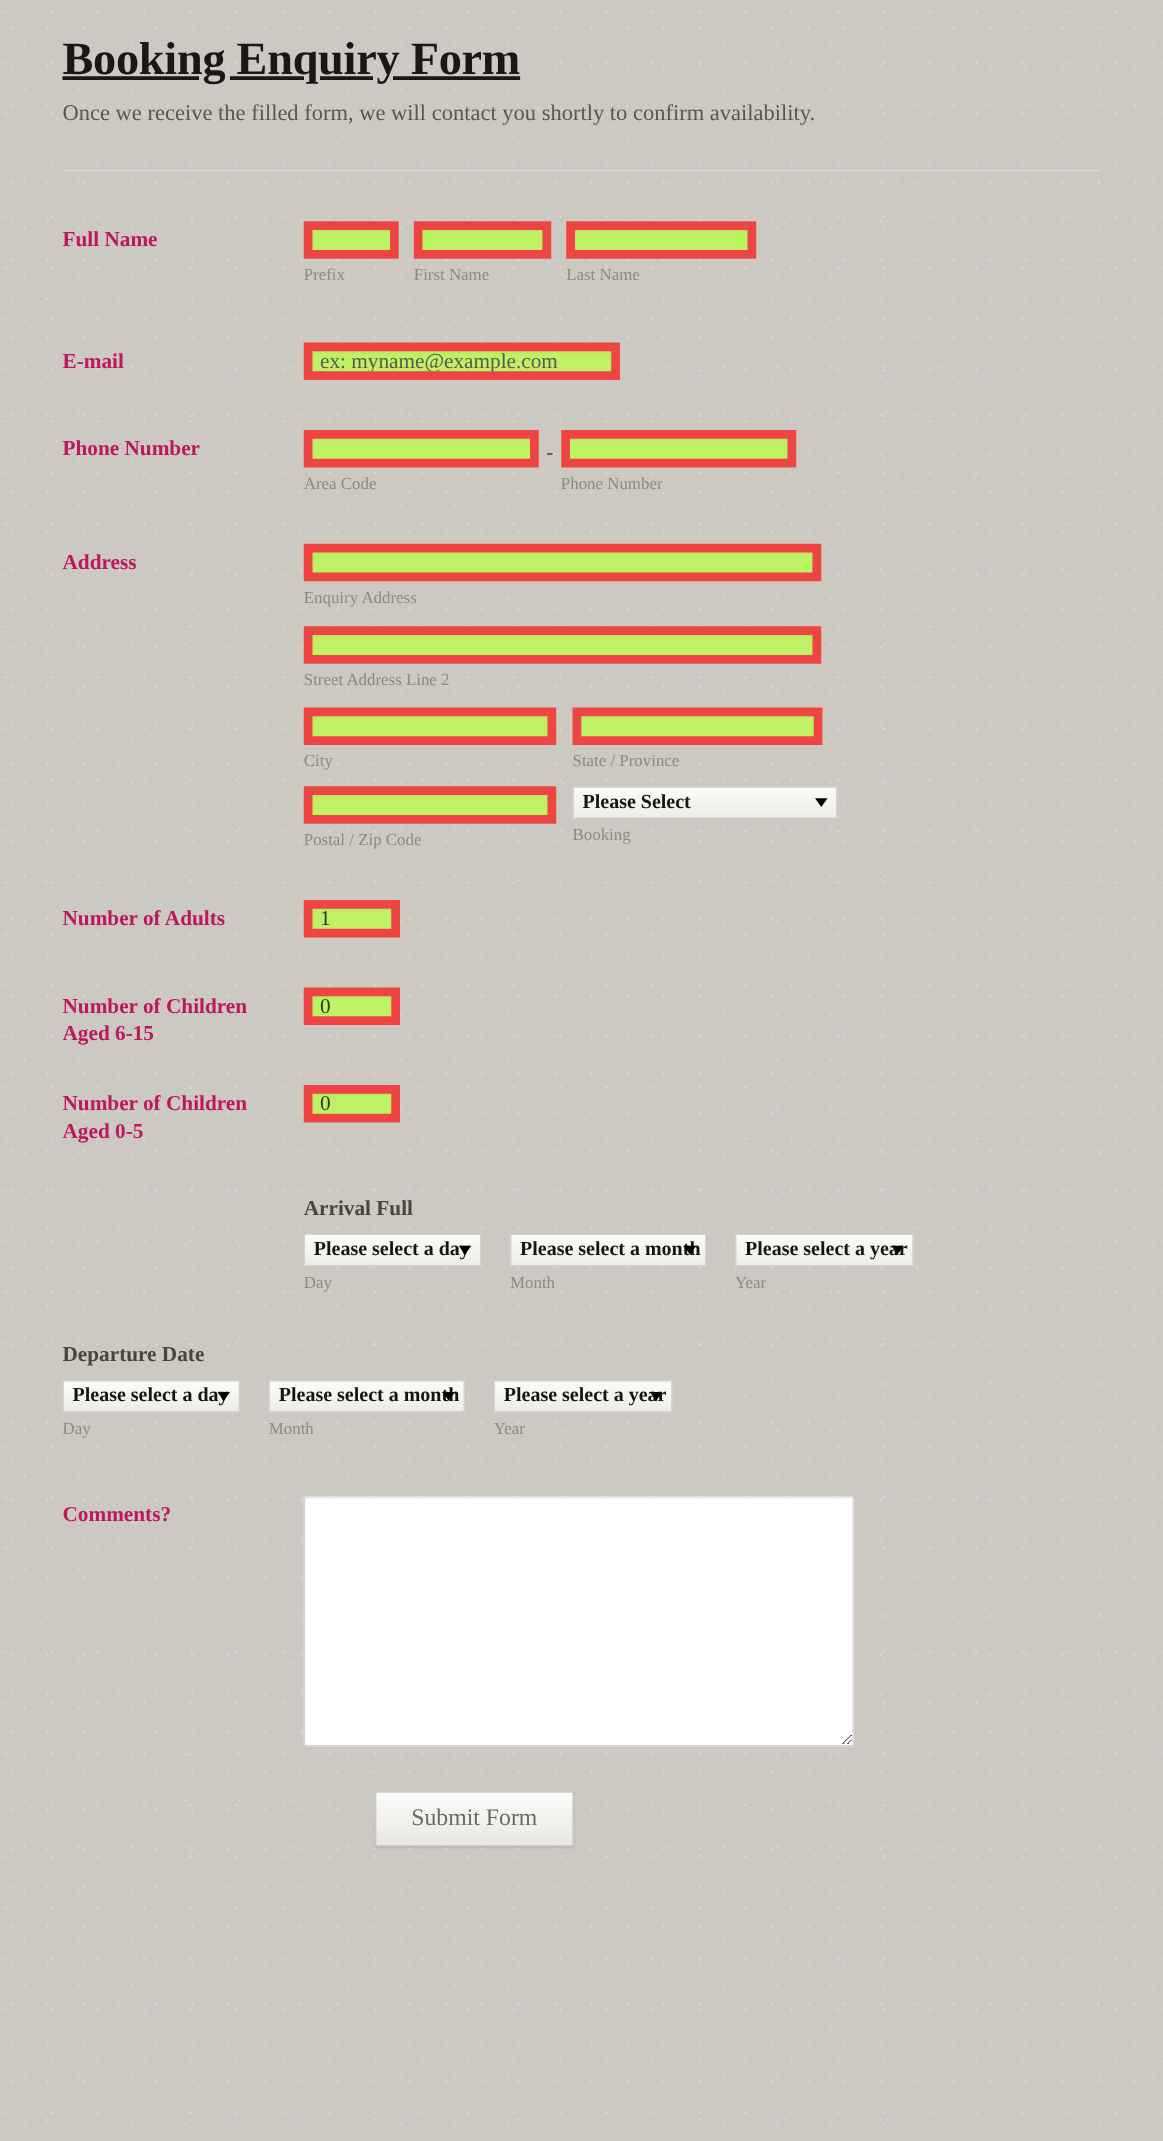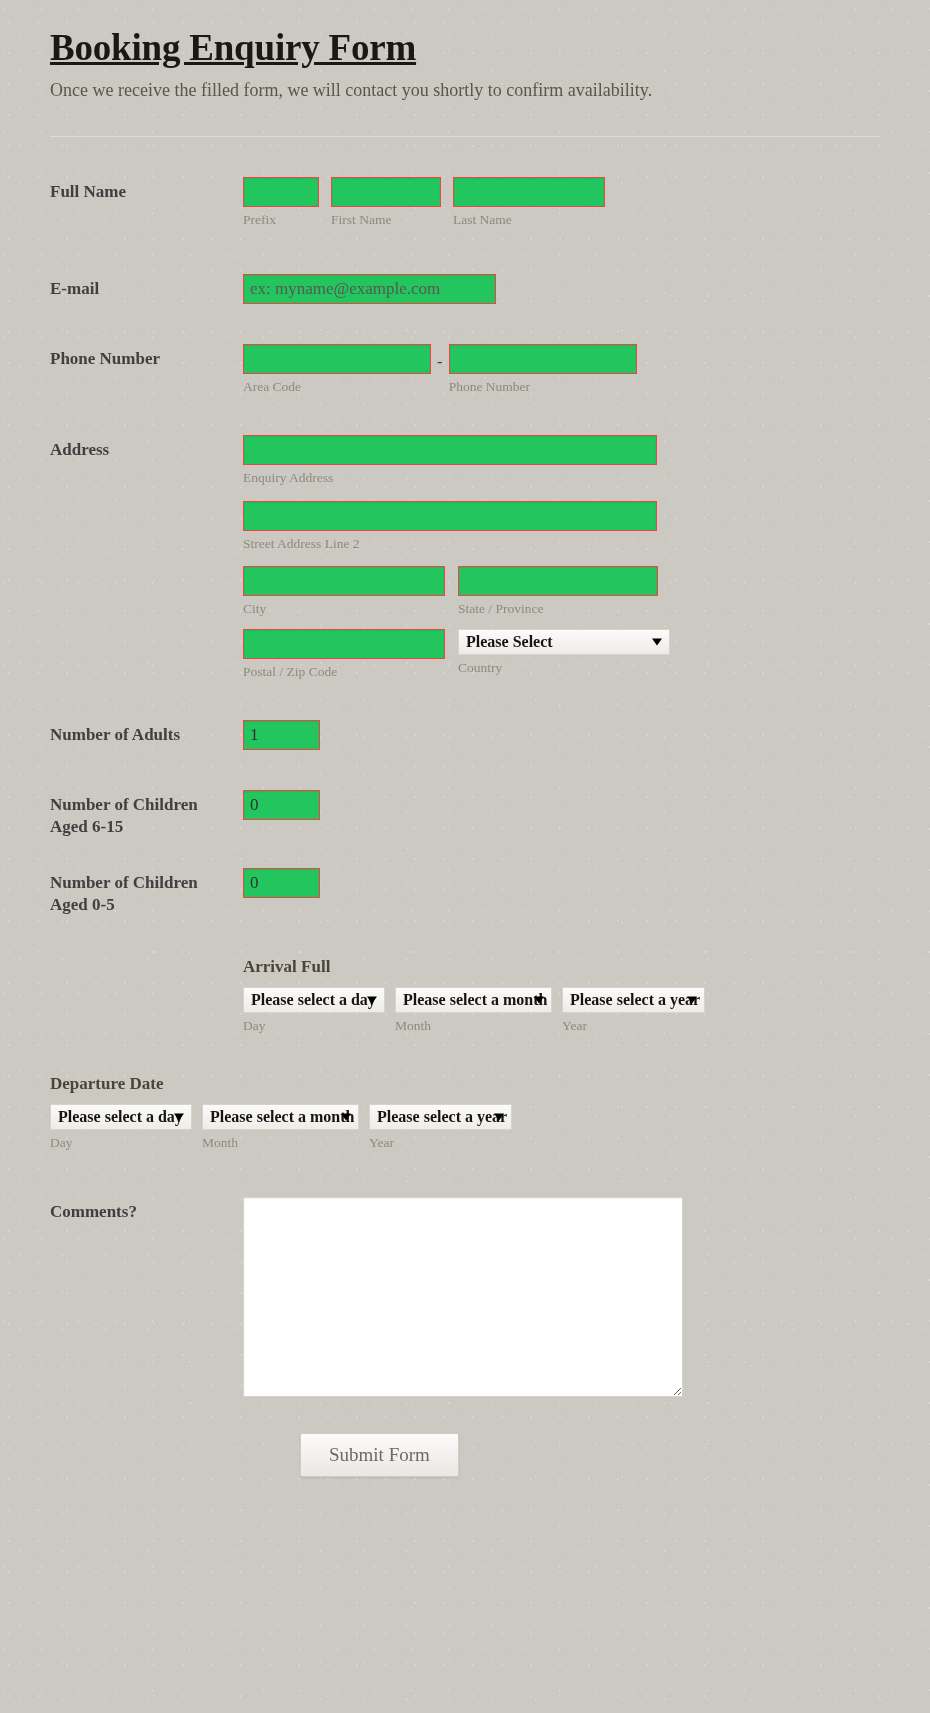--- a/index.html
+++ b/index.html
@@ -70,34 +70,34 @@
   .row {
     display: flex;
     align-items: flex-start;
     padding: 0 0 0 50px;
   }
   .label-col {
     width: 193px;
     flex: 0 0 193px;
     font-size: 17px;
     font-weight: bold;
-    color: #404040;
+    color: #be185d;
     line-height: 1.3;
     padding-top: 4px;
     box-sizing: border-box;
   }
   .field-col {
     flex: 1 1 auto;
     min-width: 0;
   }
 
   
   .inp {
-    background: #22c55e;
-    border: 1px solid #ef4444;
+    background: #bef264;
+    border: 7px solid #ef4444;
     box-shadow: inset 0 1px 2px rgba(0,0,0,.05);
     height: 30px;
     box-sizing: border-box;
     font-family: "Liberation Serif", "DejaVu Serif", serif;
     font-size: 17px;
     color: #33302a;
     padding: 2px 6px;
     outline: none;
     display: block;
   }
@@ -175,21 +175,21 @@
   .w-num { width: 77px; }
 
   
   .date-group { }
   .date-title {
     font-size: 17px;
     font-weight: bold;
     color: #4b4439;
     margin-bottom: 10px;
   }
-  .date-selects { display: flex; gap: 10px; }
+  .date-selects { display: flex; gap: 23px; }
   .w-day   { width: 142px; }
   .w-month { width: 157px; }
   .w-year  { width: 143px; }
 
   
   .ta {
     background: #ffffff;
     border: 1px solid #d6d3cc;
     box-shadow: inset 0 1px 2px rgba(0,0,0,.05);
     width: 440px;
@@ -323,21 +323,21 @@
         <div class="addr-pair">
           <div class="cell">
             <input class="inp w-zip" type="text" value="" style="">
             <div class="sub">Postal / Zip Code</div>
           </div>
           <div class="cell">
             <div class="sel w-country">
               <span>Please Select</span>
               <span class="caret"></span>
             </div>
-            <div class="sub">Country</div>
+            <div class="sub">Booking</div>
           </div>
         </div>
 
       </div>
     </div>
 
     <div class="gap-40"></div>
 
     <div class="row">
       <div class="label-col">Number of Adults</div>

